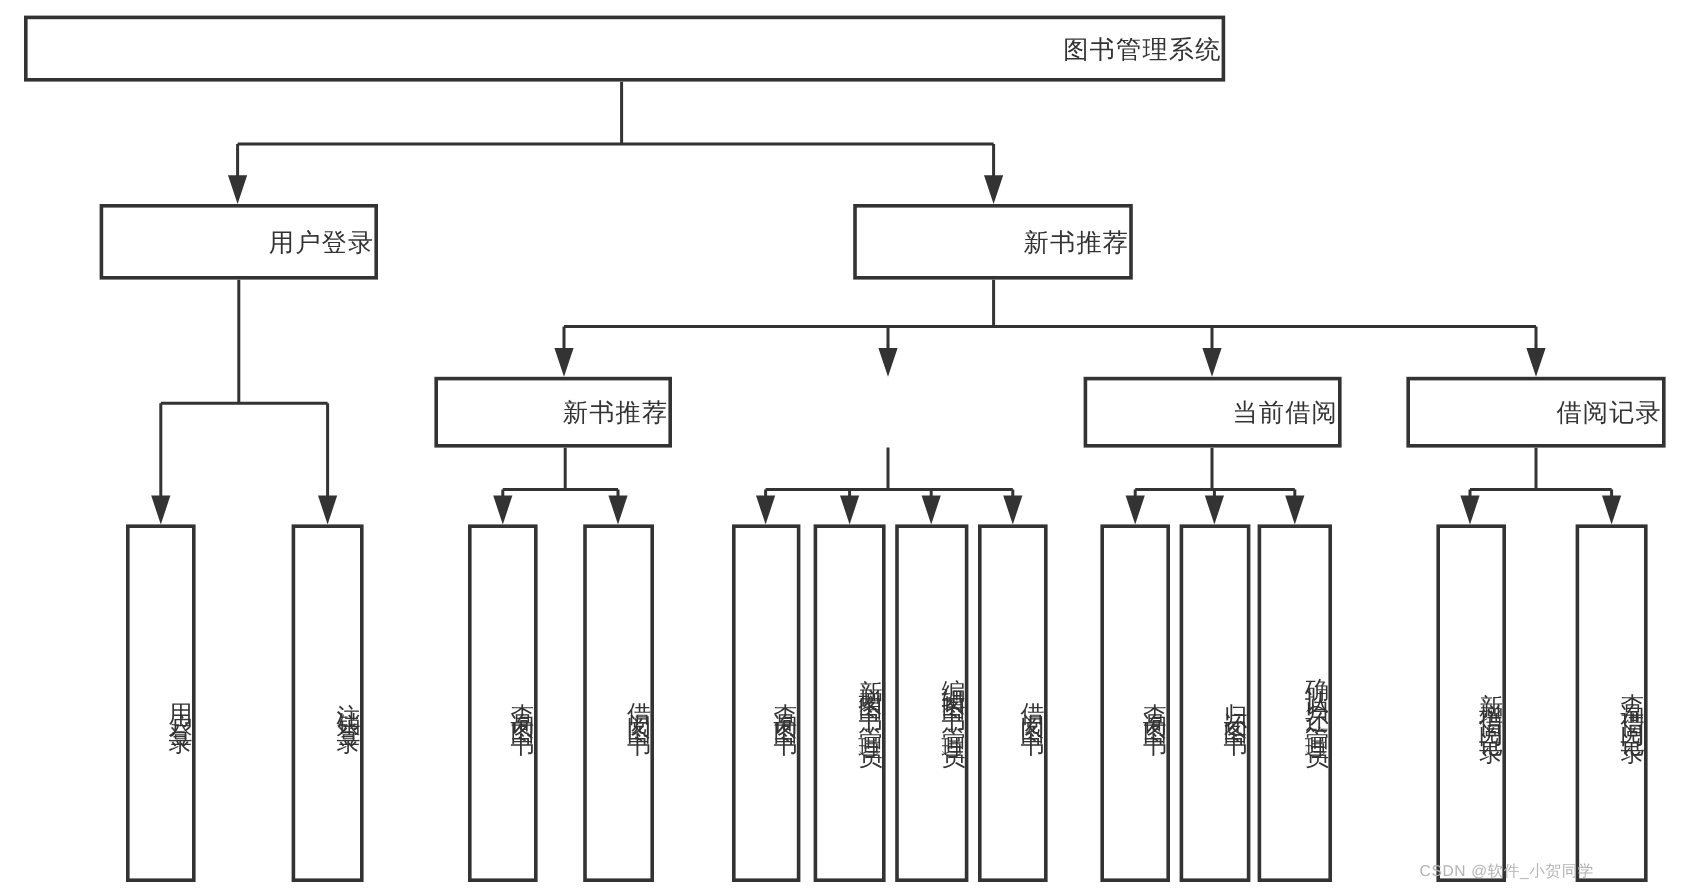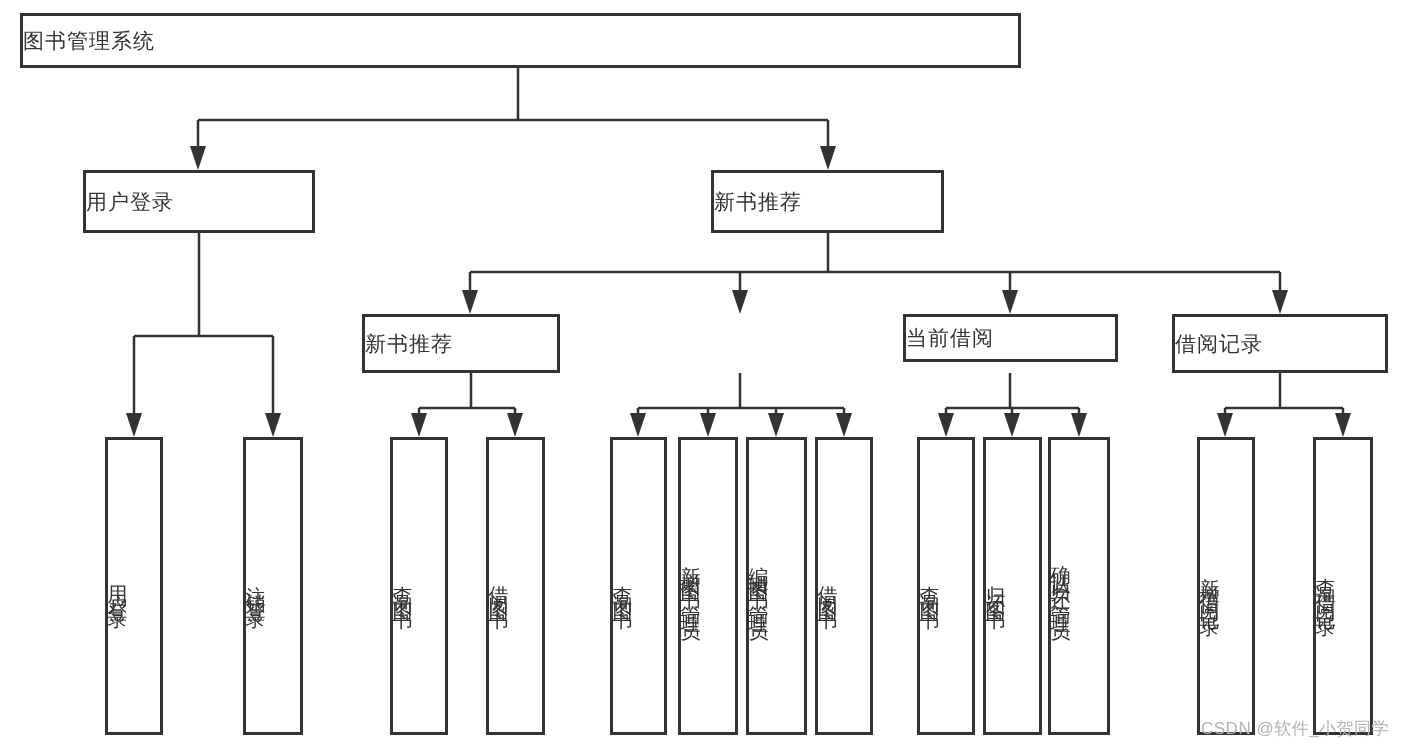--- a/index.html
+++ b/index.html
@@ -21,45 +21,44 @@
     top: 0;
     pointer-events: none;
   }
   .box {
     position: absolute;
     box-sizing: border-box;
     border: 3px solid #333333;
     background: #ffffff;
     display: flex;
     align-items: center;
-    justify-content: flex-start;
+    justify-content: flex-end;
     color: #333333;
   }
   .hbox span {
     font-size: 21px;
     letter-spacing: 1px;
     white-space: nowrap;
   }
   .vbox span {
     writing-mode: vertical-rl;
     text-orientation: mixed;
     font-size: 20px;
     letter-spacing: 8px;
     line-height: 1;
     white-space: nowrap;
   }
   .watermark {
     position: absolute;
     left: 1183px;
     top: 717px;
-    font-size: 17px;
+    font-size: 13px;
     color: #b3b3b3;
     white-space: nowrap;
     letter-spacing: 0.5px;
-    margin-left: 18px;
   }
 </style>
 </head>
 <body>
 
 <div class="canvas">
 
   <svg class="connectors" width="1405" height="747" viewBox="0 0 1405 747">
     <g stroke="#333333" stroke-width="2.5" fill="none">
 
@@ -107,21 +106,21 @@
   <div class="box hbox" style="left:83px; top:170px; width:232px; height:63px;">
     <span>用户登录</span>
   </div>
   <div class="box hbox" style="left:711px; top:170px; width:233px; height:63px;">
     <span>新书推荐</span>
   </div>
 
   <div class="box hbox" style="left:362px; top:314px; width:198px; height:59px;">
     <span>新书推荐</span>
   </div>
-  <div class="box hbox" style="left:903px; top:314px; width:215px; height:48px;">
+  <div class="box hbox" style="left:903px; top:314px; width:215px; height:59px;">
     <span>当前借阅</span>
   </div>
   <div class="box hbox" style="left:1172px; top:314px; width:216px; height:59px;">
     <span>借阅记录</span>
   </div>
 
   <div class="box vbox" style="left:105px; top:437px; width:58px; height:298px;">
     <span>用户登录</span>
   </div>
   <div class="box vbox" style="left:243px; top:437px; width:60px; height:298px;">

